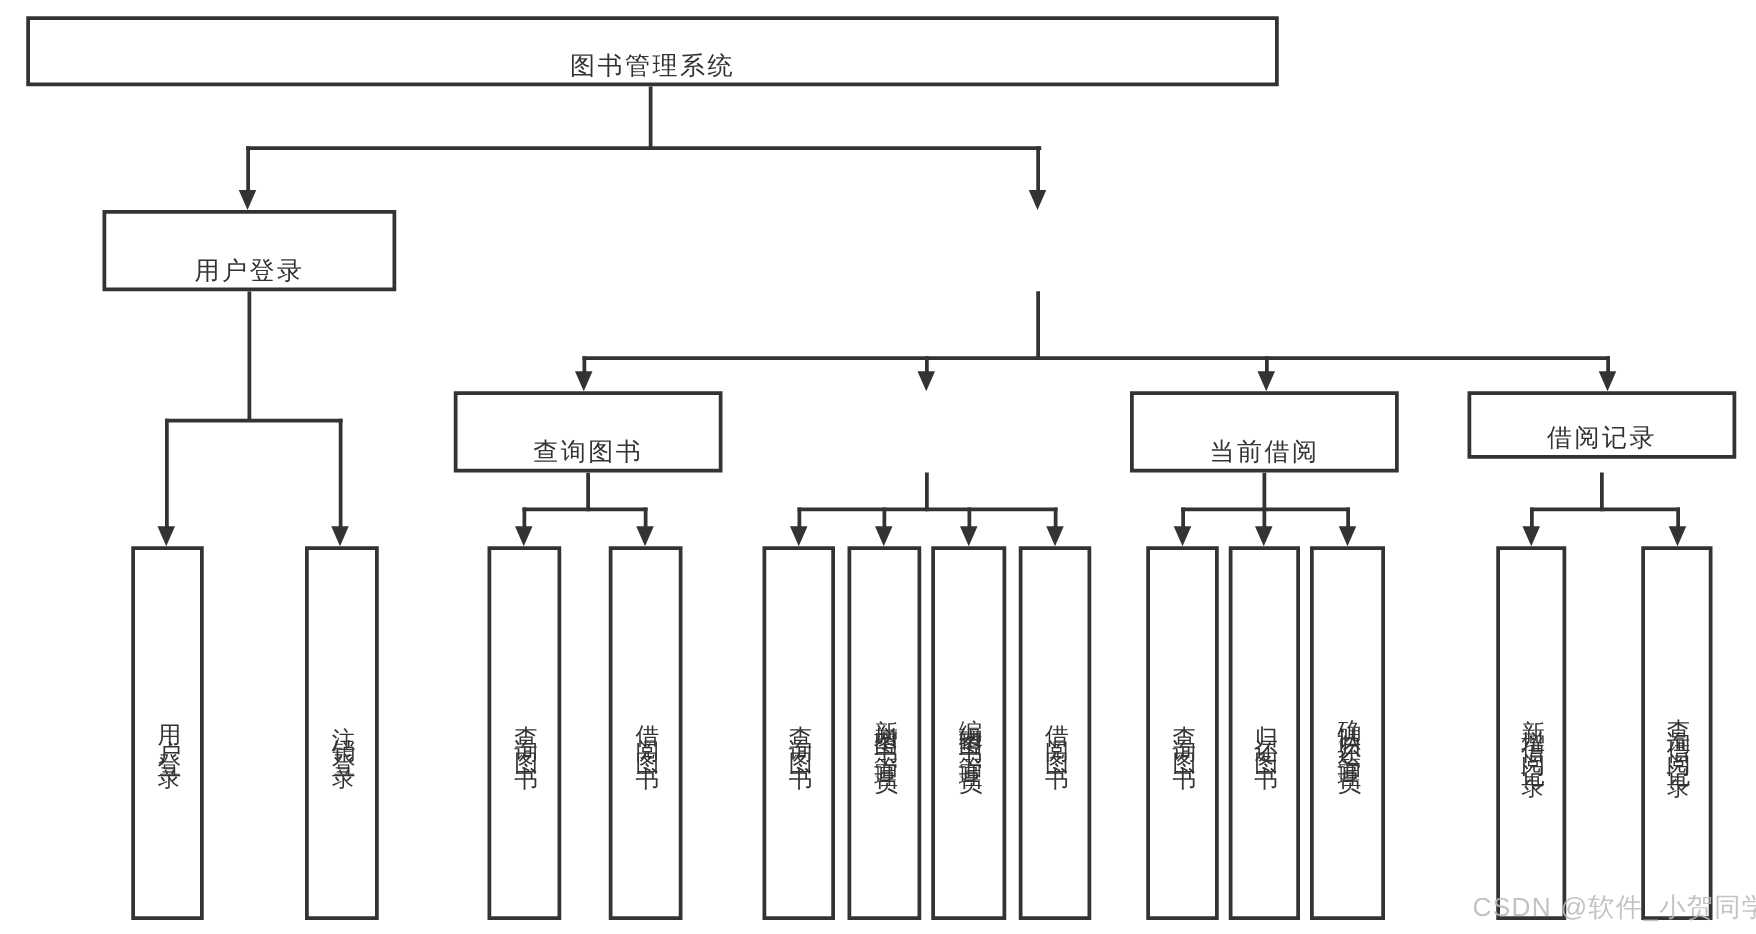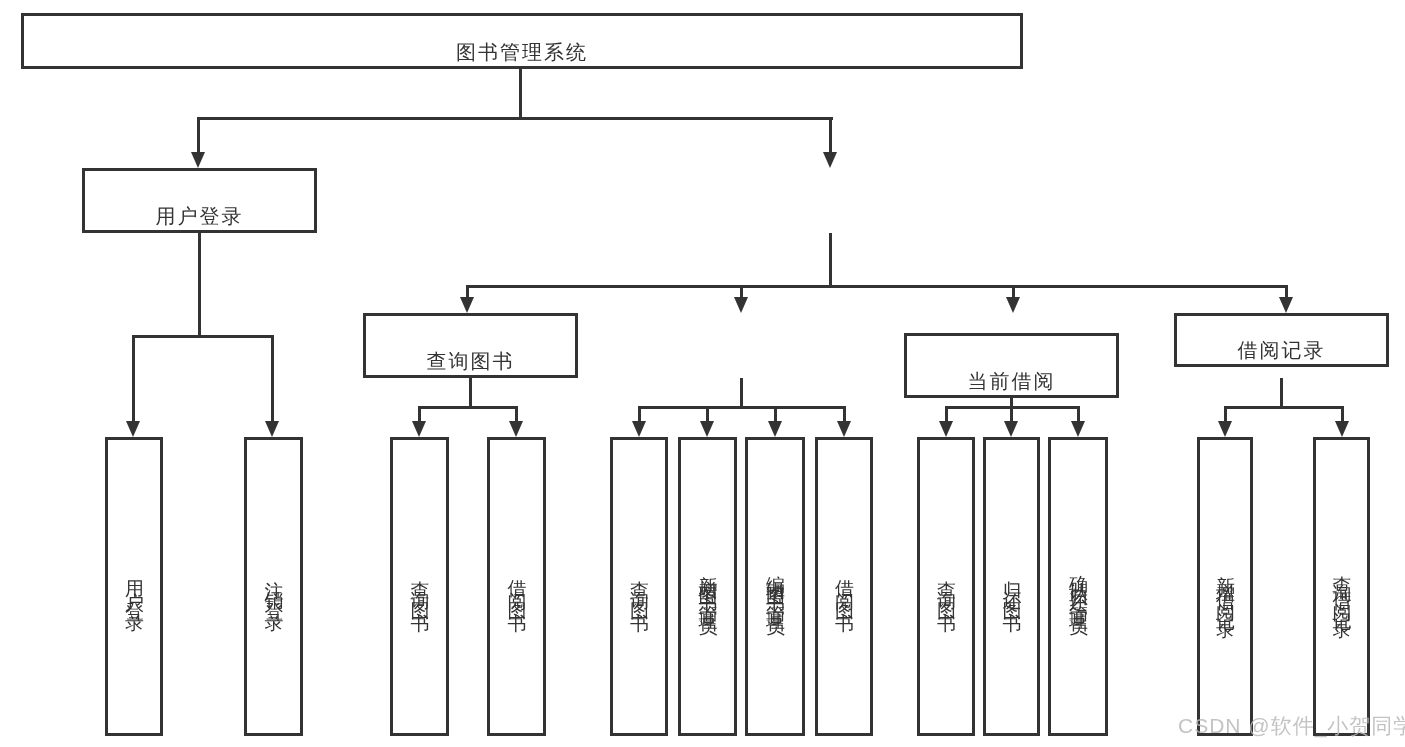--- a/index.html
+++ b/index.html
@@ -53,21 +53,21 @@
   <div class="vl" style="left:740px;top:285px;height:22px;"></div>
   <div class="ah" style="left:734px;top:297px;"></div>
   <div class="vl" style="left:1012px;top:285px;height:22px;"></div>
   <div class="ah" style="left:1006px;top:297px;"></div>
   <div class="vl" style="left:1285px;top:285px;height:22px;"></div>
   <div class="ah" style="left:1279px;top:297px;"></div>
 
   <div class="box" style="left:363px;top:313px;width:215px;height:65px;">
     <span>查询图书</span>
   </div>
-  <div class="box" style="left:904px;top:313px;width:215px;height:65px;margin-top:20px;">
+  <div class="box" style="left:904px;top:313px;width:215px;height:65px;">
     <span>当前借阅</span>
   </div>
   <div class="box" style="left:1174px;top:313px;width:215px;height:54px;">
     <span>借阅记录</span>
   </div>
 
   <div class="vl" style="left:469px;top:378px;height:31px;"></div>
   <div class="hl" style="left:418px;top:406px;width:100px;"></div>
   <div class="vl" style="left:418px;top:406px;height:25px;"></div>
   <div class="ah" style="left:412px;top:421px;"></div>

